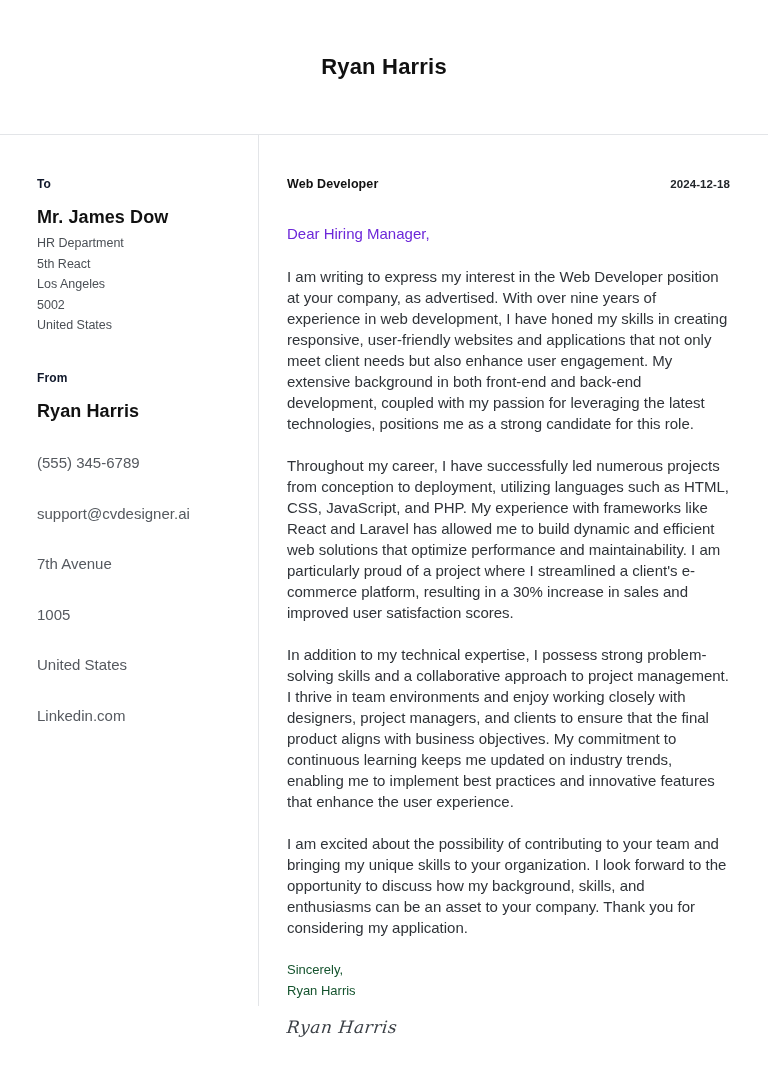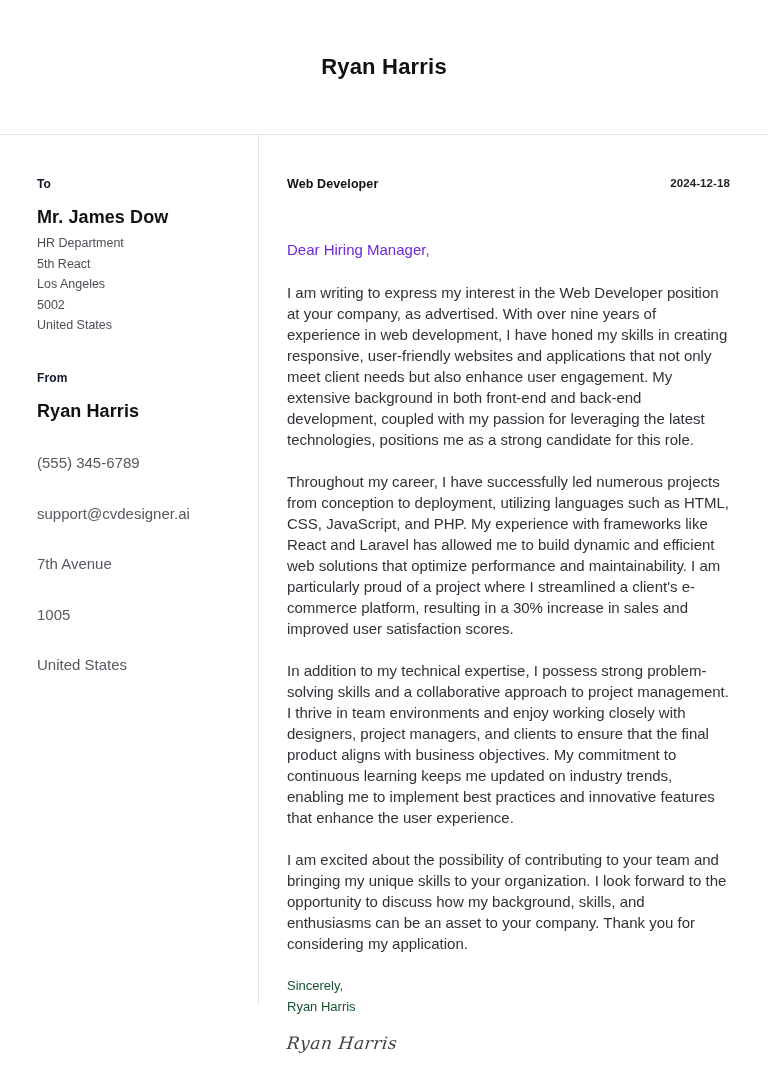--- a/index.html
+++ b/index.html
@@ -91,22 +91,22 @@
     font-size: 15px;
     color: #55595f;
     line-height: 18.6px;
     margin-top: 32px;
   }
 
   
   .letter-top {
     display: flex;
     justify-content: space-between;
-    align-items: flex-start;
-    margin-bottom: 48px;
+    align-items: center;
+    margin-bottom: 32px;
   }
   .job-title {
     font-size: 12.5px;
     font-weight: bold;
     color: #111111;
     letter-spacing: 0.1px;
   }
   .letter-date {
     font-size: 11.5px;
     font-weight: bold;
@@ -167,20 +167,21 @@
     </section>
 
     <section class="from-block">
       <div class="block-label">From</div>
       <div class="block-name">Ryan Harris</div>
       <div class="line">(555) 345-6789</div>
       <div class="line">support@cvdesigner.ai</div>
       <div class="line">7th Avenue</div>
       <div class="line">1005</div>
       <div class="line">United States</div>
+      <div class="line">Linkedin.com</div>
     </section>
 
   </aside>
 
   <div class="divider"></div>
 
   <main class="letter">
 
     <div class="letter-top">
       <div class="job-title">Web Developer</div>

